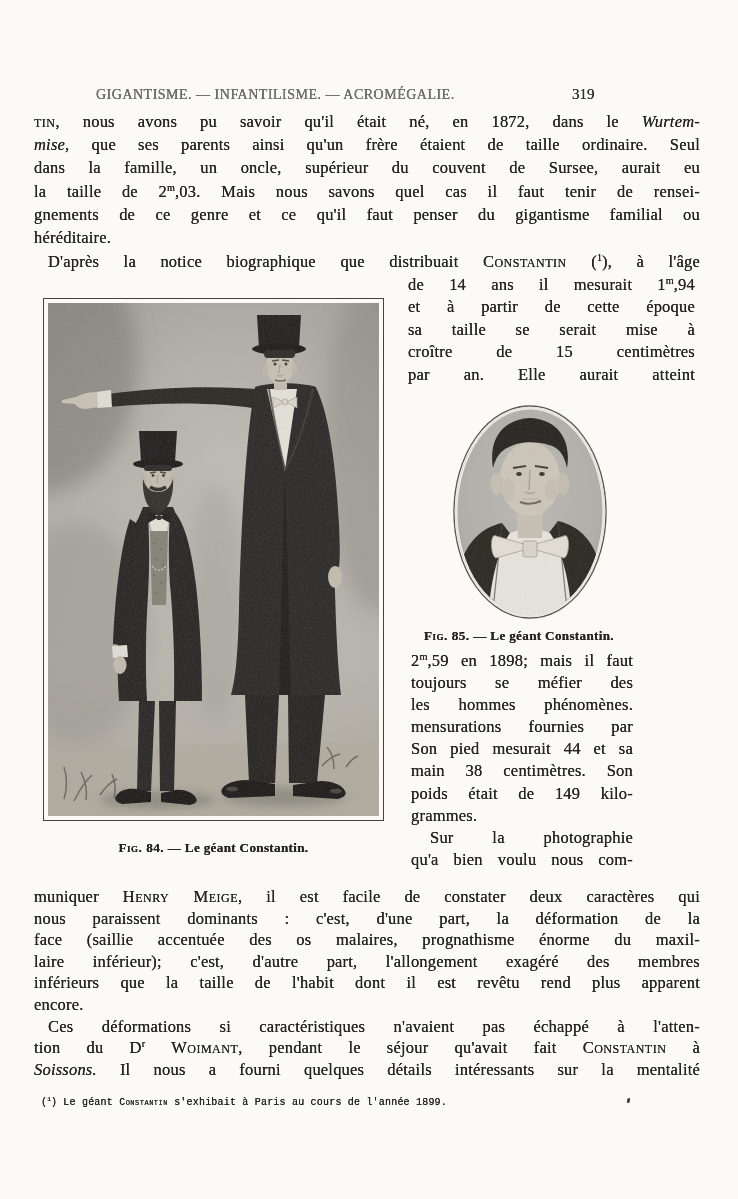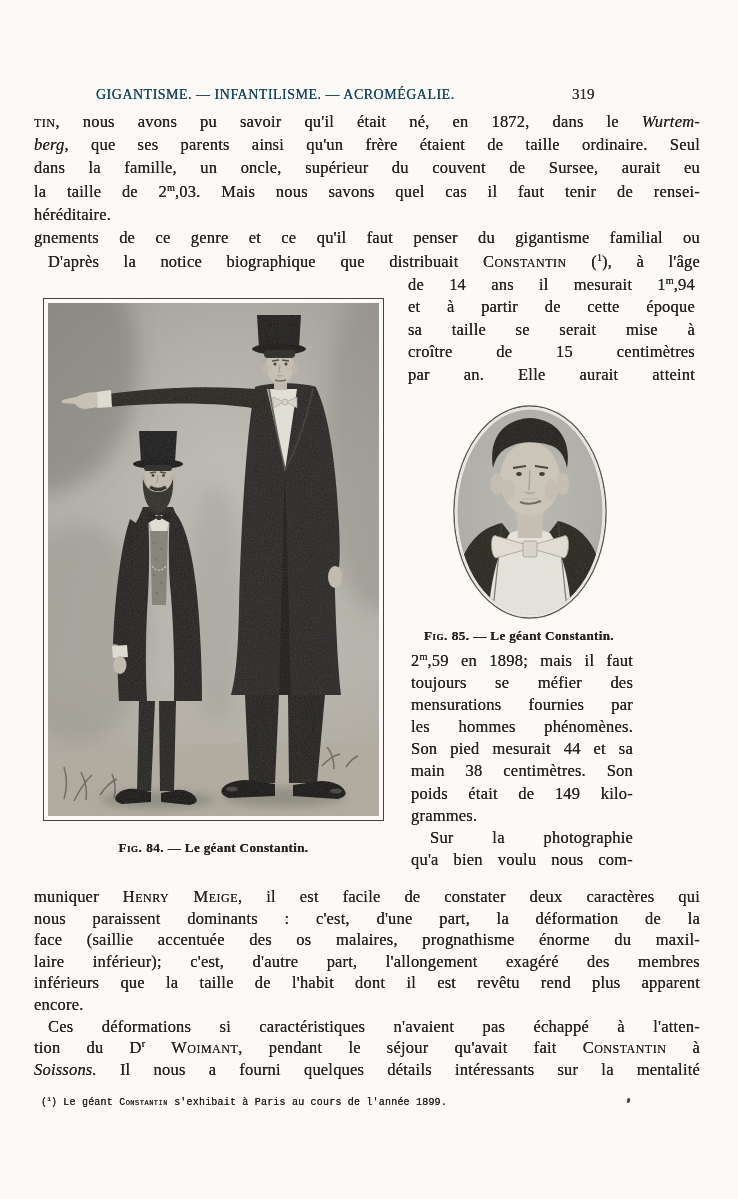--- a/index.html
+++ b/index.html
@@ -17,21 +17,21 @@
   .tl.ctr{text-align:center;text-align-last:center;}
   .tl.ind{text-indent:14px;}
   .tl.ind2{text-indent:19px;}
   .tl.ind-sm{text-indent:7px;}
   .s-i{font-style:italic;}
   .s-sc{font-variant:small-caps;letter-spacing:0.5px;}
   .s-sup{vertical-align:super;font-size:62%;line-height:0;letter-spacing:0;}
   .caption .tl{font-size:13.2px;font-weight:700;line-height:16px;letter-spacing:0.3px;}
   .footnote .tl{font-size:10px;line-height:18px;font-family:Liberation Mono, monospace;}
   #header-title{left:96px;top:87px;width:460px;font-size:14px;letter-spacing:0.5px;
-      color:#0c4a6e;text-shadow:0 0 0.3px #33312c;white-space:nowrap;}
+      color:#737373;text-shadow:0 0 0.3px #33312c;white-space:nowrap;}
   #page-number{left:572px;top:86px;font-size:15px;color:#2e2c27;text-shadow:0 0 0.3px #2e2c27;}
   #para1{left:34px;top:110px;width:666px;}
   #para2-intro{left:34px;top:250px;width:666px;}
   #col-upper{left:408px;top:274px;width:287px;}
   #fig84-frame{left:43px;top:298px;width:331px;height:513px;border:1px solid #45423c;
       padding:4px;background:#fbfaf6;}
   #caption84{left:43px;top:840px;width:341px;}
   #fig85{left:452px;top:404px;width:156px;height:216px;}
   #caption85{left:406px;top:628px;width:226px;}
   #col-lower{left:411px;top:650px;width:222px;}
@@ -43,25 +43,25 @@
 </head>
 <body>
 
 <div id="page">
 
   <div id="header-title" class="abs">GIGANTISME. — INFANTILISME. — ACROMÉGALIE.</div>
   <div id="page-number" class="abs">319</div>
 
   <div id="para1" class="abs textblock lh232">
       <div class="tl"><span class="s-sc">tin</span><span>, nous avons pu savoir qu'il était né, en 1872, dans le </span><span class="s-i">Wurtem-</span></div>
-      <div class="tl"><span class="s-i">berg,</span><span> que ses parents ainsi qu'un frère étaient de taille ordinaire. Seul</span></div>
+      <div class="tl"><span class="s-i">mise,</span><span> que ses parents ainsi qu'un frère étaient de taille ordinaire. Seul</span></div>
       <div class="tl"><span>dans la famille, un oncle, supérieur du couvent de Sursee, aurait eu</span></div>
       <div class="tl"><span>la taille de 2</span><span class="s-sup">m</span><span>,03. Mais nous savons quel cas il faut tenir de rensei-</span></div>
+      <div class="tl"><span>gnements de ce genre et ce qu'il faut penser du gigantisme familial ou</span></div>
       <div class="tl no-j"><span>héréditaire.</span></div>
-      <div class="tl"><span>gnements de ce genre et ce qu'il faut penser du gigantisme familial ou</span></div>
     </div>
 
   <div id="para2-intro" class="abs textblock lh232">
       <div class="tl ind"><span>D'après la notice biographique que distribuait </span><span class="s-sc">Constantin</span><span> (</span><span class="s-sup">1</span><span>), à l'âge</span></div>
     </div>
 
   <div id="col-upper" class="abs textblock lh224">
       <div class="tl"><span>de 14 ans il mesurait 1</span><span class="s-sup">m</span><span>,94</span></div>
       <div class="tl"><span>et à partir de cette époque</span></div>
       <div class="tl"><span>sa taille se serait mise à</span></div>
@@ -247,22 +247,22 @@
     </svg>
   </div>
 
   <div id="caption85" class="abs textblock caption">
       <div class="tl ctr no-j"><span class="s-sc">Fig. 85.</span><span> — Le géant Constantin.</span></div>
     </div>
 
   <div id="col-lower" class="abs textblock lh221">
       <div class="tl"><span>2</span><span class="s-sup">m</span><span>,59 en 1898; mais il faut</span></div>
       <div class="tl"><span>toujours se méfier des</span></div>
+      <div class="tl"><span>les hommes phénomènes.</span></div>
       <div class="tl"><span>mensurations fournies par</span></div>
-      <div class="tl"><span>les hommes phénomènes.</span></div>
       <div class="tl"><span>Son pied mesurait 44 et sa</span></div>
       <div class="tl"><span>main 38 centimètres. Son</span></div>
       <div class="tl"><span>poids était de 149 kilo-</span></div>
       <div class="tl no-j"><span>grammes.</span></div>
       <div class="tl ind2"><span>Sur la photographie</span></div>
       <div class="tl"><span>qu'a bien voulu nous com-</span></div>
     </div>
 
   <div id="body-lower" class="abs textblock lh216">
       <div class="tl"><span>muniquer </span><span class="s-sc">Henry Meige</span><span>, il est facile de constater deux caractères qui</span></div>

